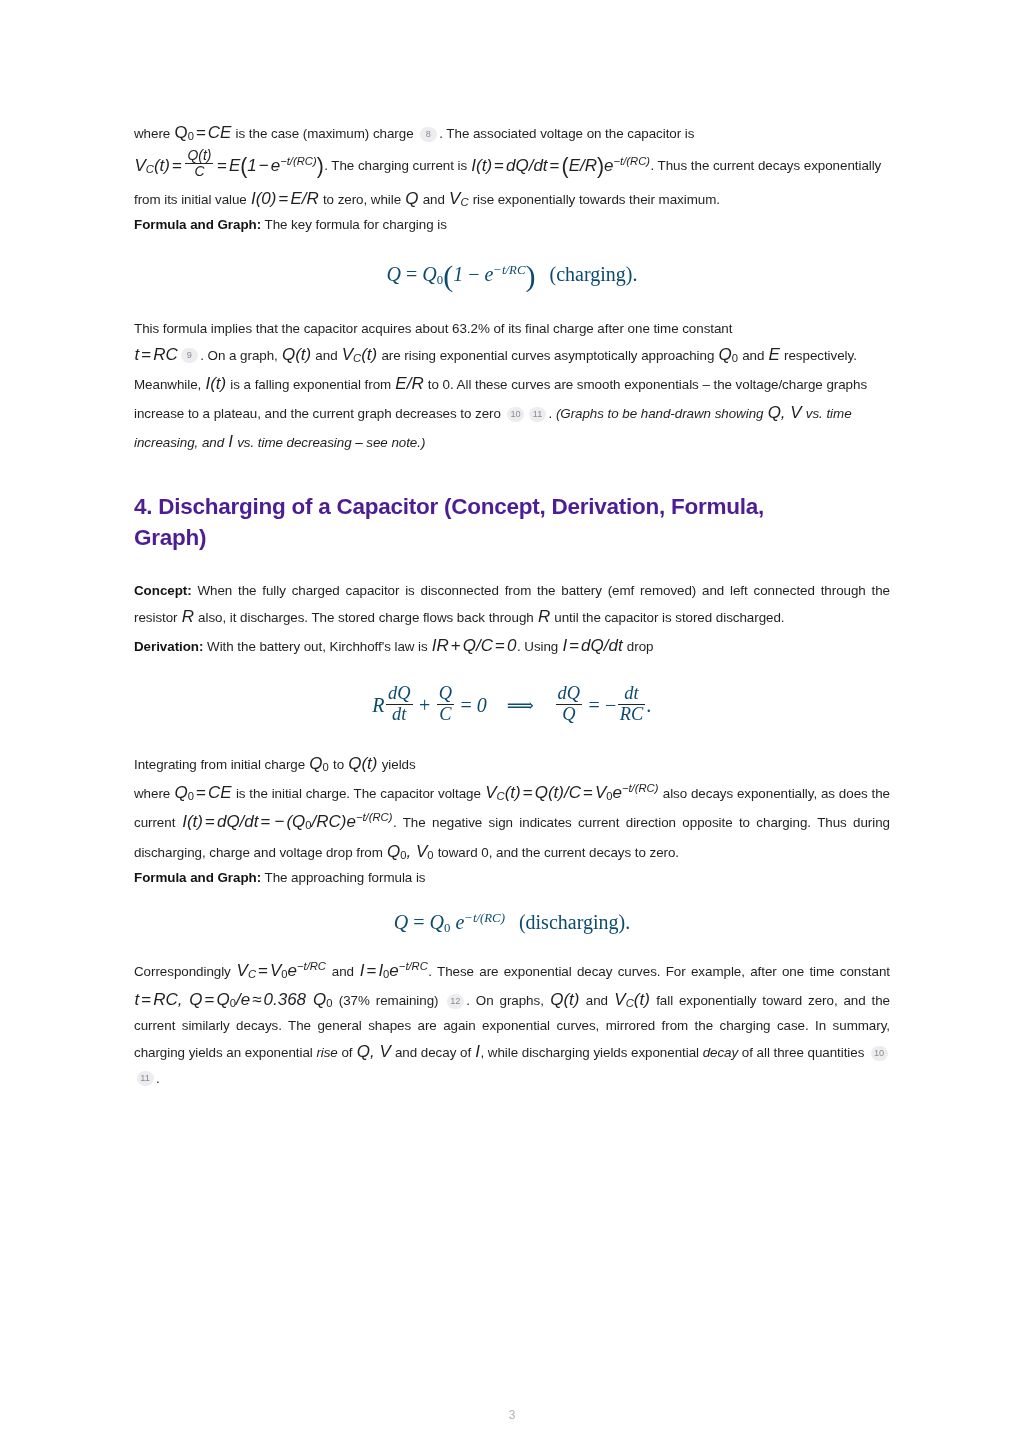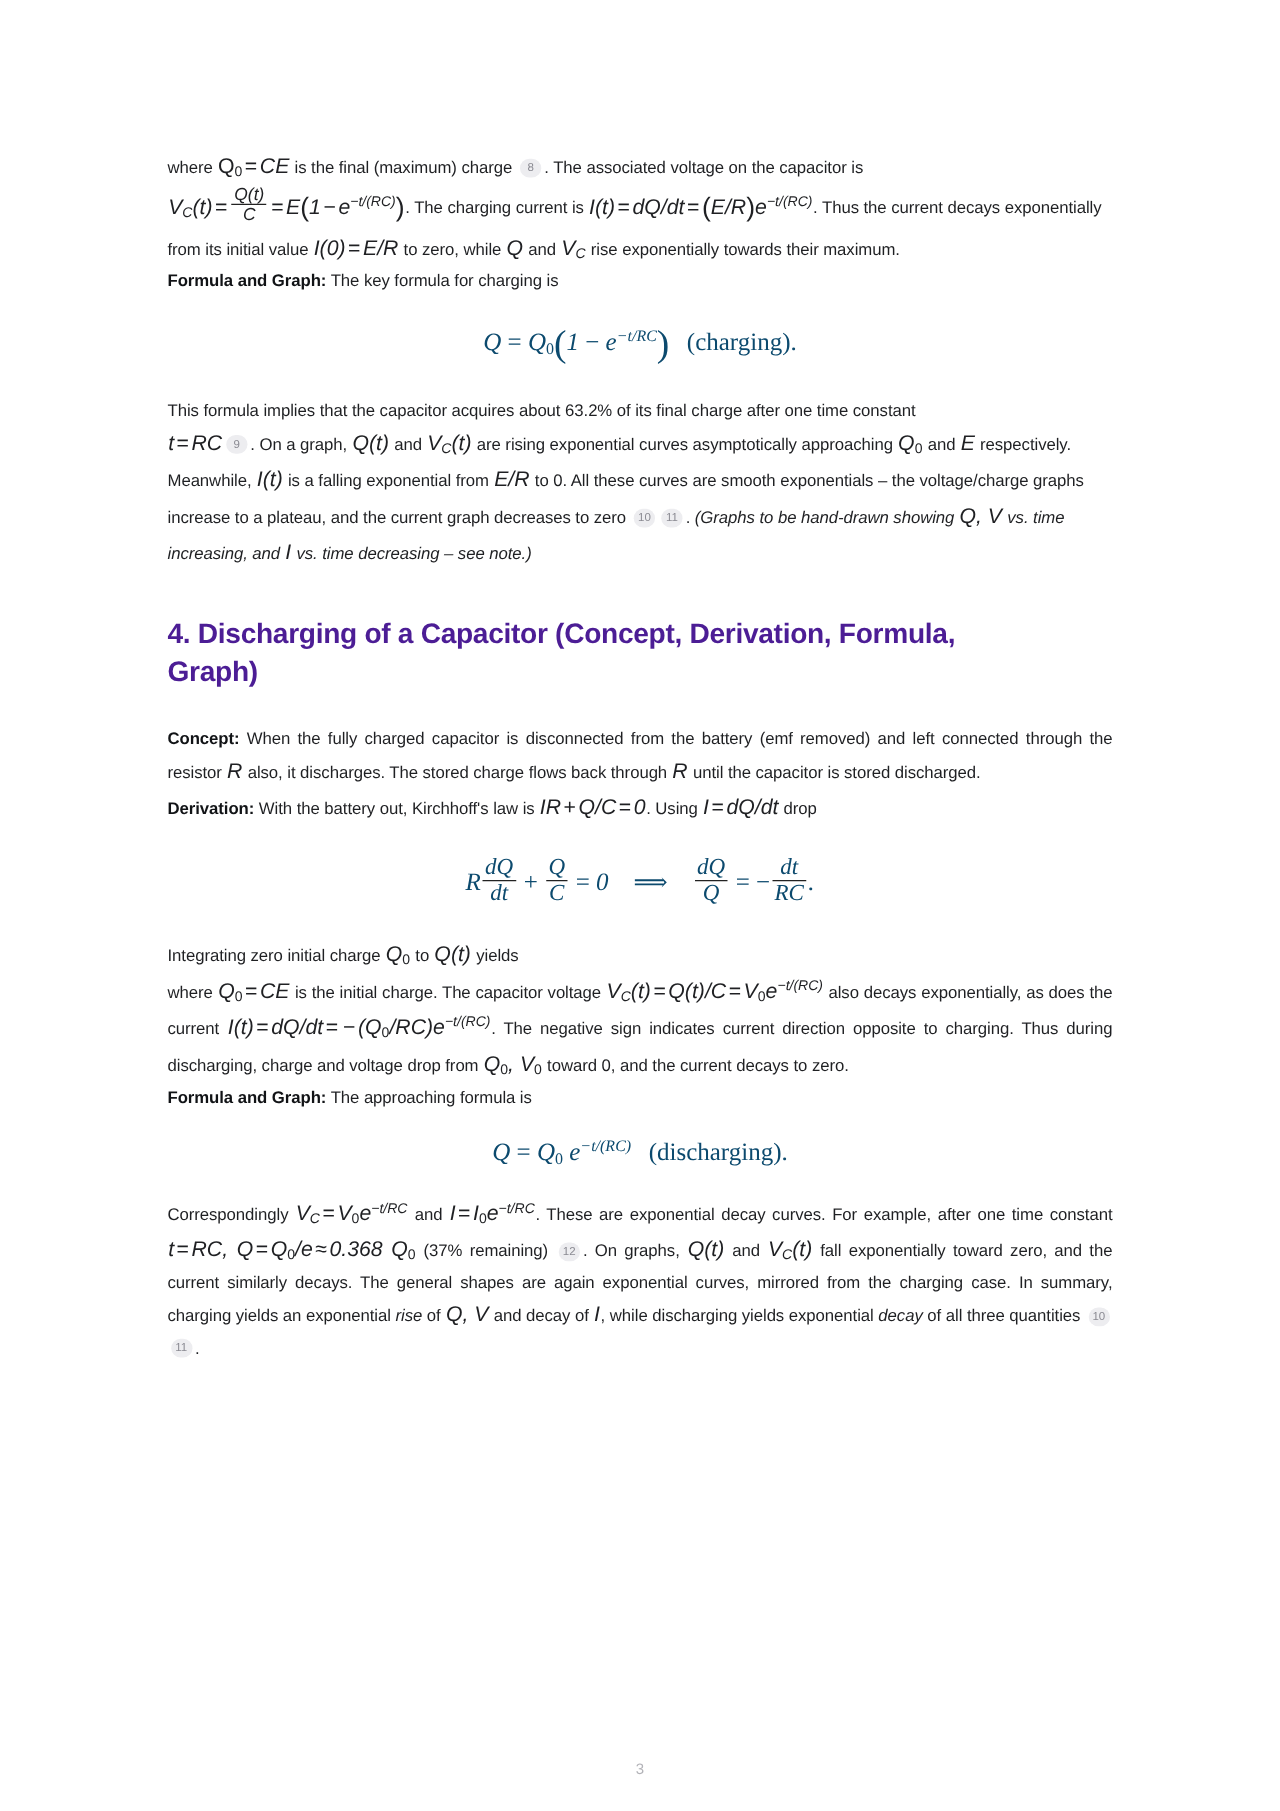--- a/index.html
+++ b/index.html
@@ -147,21 +147,21 @@
     color: #b3b3b8;
     font-family: "Liberation Sans", sans-serif;
   }
 </style>
 </head>
 <body>
 
 <div class="page">
   <div class="content">
 
-    <p class="body blk"><span>where </span><span class="m"><span class="up">Q</span><sub>0</sub><span class="op">=</span>CE</span><span> is the final (maximum) charge </span><span class="cite">8</span><span>. The associated voltage on the capacitor is </span><br>
+    <p class="body blk"><span>where </span><span class="m"><span class="up">Q</span><sub>0</sub><span class="op">=</span>CE</span><span> is the case (maximum) charge </span><span class="cite">8</span><span>. The associated voltage on the capacitor is </span><br>
     <span class="m">V<sub class="it">C</sub>(t)<span class="op">=</span><span class="frac"><span class="num">Q(t)</span><span>C</span></span><span class="op">=</span>E<span class="paren">(</span>1<span class="op">−</span>e<sup>−t/(RC)</sup><span class="paren">)</span></span><span>. The charging current is </span><span class="m">I(t)<span class="op">=</span>dQ/dt<span class="op">=</span><span class="paren">(</span>E/R<span class="paren">)</span>e<sup>−t/(RC)</sup></span><span>. Thus the current decays exponentially from its initial value </span><span class="m">I(0)<span class="op">=</span>E/R</span><span> to zero, while </span><span class="m">Q</span><span> and </span><span class="m">V<sub class="it">C</sub></span><span> rise exponentially towards their maximum.</span></p>
 
     <p class="body"><span class="lead">Formula and Graph:</span><span> The key formula for charging is</span></p>
 
     <div class="eqwrap">
       <div class="eq">Q <span class="up">=</span> Q<sub>0</sub><span class="bigparen">(</span>1 <span class="up">−</span> e<sup>−t/RC</sup><span class="bigparen">)</span><span class="tag">(charging).</span></div>
     </div>
 
     <p class="body blk"><span>This formula implies that the capacitor acquires about 63.2% of its final charge after one time constant </span><br>
     <span class="m">t<span class="op">=</span>RC</span><span class="cite">9</span><span>. On a graph, </span><span class="m">Q(t)</span><span> and </span><span class="m">V<sub class="it">C</sub>(t)</span><span> are rising exponential curves asymptotically approaching </span><span class="m">Q<sub>0</sub></span><span> and </span><span class="m">E</span><span> respectively. Meanwhile, </span><span class="m">I(t)</span><span> is a falling exponential from </span><span class="m">E/R</span><span> to 0. All these curves are smooth exponentials – the voltage/charge graphs increase to a plateau, and the current graph decreases to zero </span><span class="cite">10</span><span class="cite">11</span><span>. </span><em class="it">(Graphs to be hand-drawn showing </em><span class="m">Q, V</span><em class="it"> vs. time increasing, and </em><span class="m">I</span><em class="it"> vs. time decreasing – see note.)</em></p>
@@ -172,21 +172,21 @@
     </h2>
 
     <p class="body just blk"><span class="lead">Concept:</span><span> When the fully charged capacitor is disconnected from the battery (emf removed) and left connected through the resistor </span><span class="m">R</span><span> also, it discharges. The stored charge flows back through </span><span class="m">R</span><span> until the capacitor is stored discharged.</span></p>
 
     <p class="body"><span class="lead">Derivation:</span><span> With the battery out, Kirchhoff's law is </span><span class="m">IR<span class="op">+</span>Q/C<span class="op">=</span>0</span><span>. Using </span><span class="m">I<span class="op">=</span>dQ/dt</span><span> drop</span></p>
 
     <div class="eqwrap" style="margin-top:24px;margin-bottom:24px;">
       <div class="eq">R<span class="frac"><span class="num">dQ</span><span>dt</span></span> <span class="up">+</span> <span class="frac"><span class="num">Q</span><span>C</span></span> <span class="up">=</span> 0<span class="arrow">⟹</span><span class="frac"><span class="num">dQ</span><span>Q</span></span> <span class="up">=</span> <span class="up">−</span><span class="frac"><span class="num">dt</span><span>RC</span></span>.</div>
     </div>
 
-    <p class="body"><span>Integrating zero initial charge </span><span class="m">Q<sub>0</sub></span><span> to </span><span class="m">Q(t)</span><span> yields</span></p>
+    <p class="body"><span>Integrating from initial charge </span><span class="m">Q<sub>0</sub></span><span> to </span><span class="m">Q(t)</span><span> yields</span></p>
 
 
     <p class="body just blk"><span>where </span><span class="m">Q<sub>0</sub><span class="op">=</span>CE</span><span> is the initial charge. The capacitor voltage </span><span class="m">V<sub class="it">C</sub>(t)<span class="op">=</span>Q(t)/C<span class="op">=</span>V<sub>0</sub>e<sup>−t/(RC)</sup></span><span> also decays exponentially, as does the current </span><span class="m">I(t)<span class="op">=</span>dQ/dt<span class="op">=</span><span class="op">−</span>(Q<sub>0</sub>/RC)e<sup>−t/(RC)</sup></span><span>. The negative sign indicates current direction opposite to charging. Thus during discharging, charge and voltage drop from </span><span class="m">Q<sub>0</sub>, V<sub>0</sub></span><span> toward 0, and the current decays to zero.</span></p>
 
     <p class="body"><span class="lead">Formula and Graph:</span><span> The approaching formula is</span></p>
 
     <div class="eqwrap">
       <div class="eq">Q <span class="up">=</span> Q<sub>0</sub> e<sup>−t/(RC)</sup><span class="tag">(discharging).</span></div>
     </div>
 

